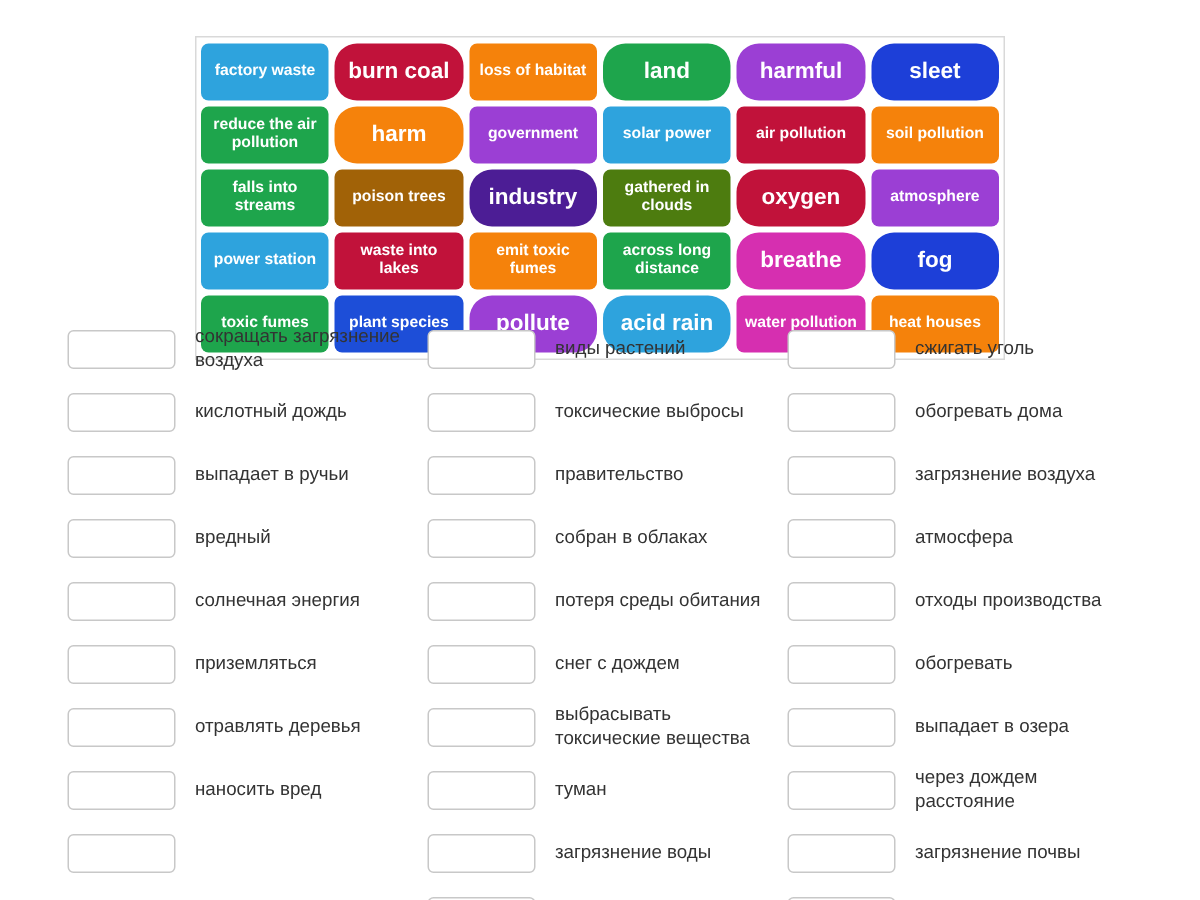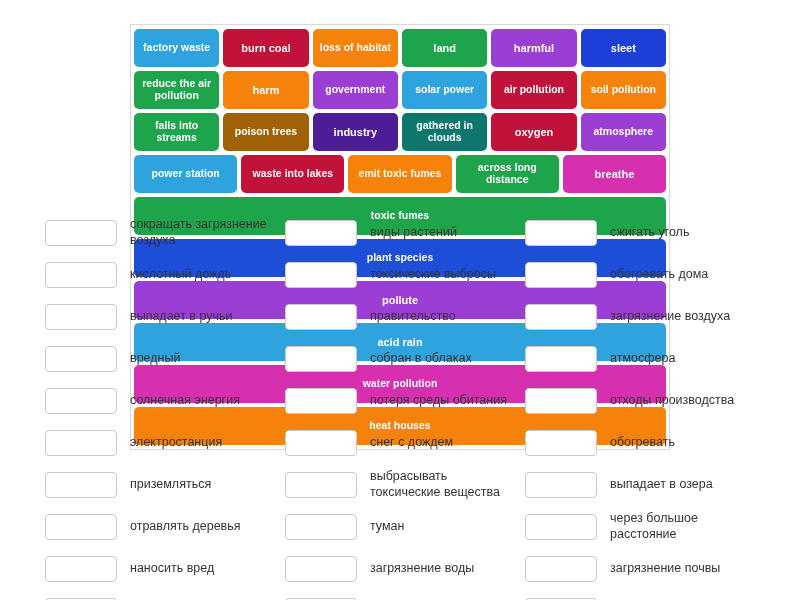--- a/index.html
+++ b/index.html
@@ -29,41 +29,41 @@
     box-sizing: border-box;
     border: 1px solid #d9d9d9;
     background: #ffffff;
     padding: 4px 3px;
   }
   .tile-row {
     display: flex;
     gap: 4px;
     margin-bottom: 4px;
   }
-  .tile-row:last-child { margin-bottom: 0; flex-direction: column; }
+  .tile-row:last-child { margin-bottom: 0; }
 
   .tile {
     flex: 1 1 0;
     height: 38px;
     border-radius: 5px;
     color: #ffffff;
     font-weight: bold;
     font-size: 13px;
     line-height: 1.1;
     display: flex;
     align-items: center;
     justify-content: center;
     text-align: center;
     padding: 16px 3px;
     box-sizing: border-box;
     cursor: pointer;
     user-select: none;
   }
   .tile.small { font-size: 10.5px; }
-  .tile.big   { font-size: 11px; }
+  .tile.big   { font-size: 15px; border-radius: 15px; }
 
   
   #answers {
     position: absolute;
     left: 45px;
     top: 212px;
     width: 720px;
     display: flex;
     gap: 0px;
   }
@@ -118,31 +118,32 @@
       <div class="tile small" style="background:#9b3fd4">government</div>
       <div class="tile small" style="background:#2ea3dd">solar power</div>
       <div class="tile small" style="background:#c1123a">air pollution</div>
       <div class="tile small" style="background:#f5820b">soil pollution</div>
     </div>
 
     <div class="tile-row">
       <div class="tile small" style="background:#1ea54c">falls into streams</div>
       <div class="tile small" style="background:#a16207">poison trees</div>
       <div class="tile big" style="background:#4c1d95">industry</div>
-      <div class="tile small" style="background:#0f766e">gathered in clouds</div>
+      <div class="tile small" style="background:#4d7c0f">gathered in clouds</div>
       <div class="tile big" style="background:#c1123a">oxygen</div>
       <div class="tile small" style="background:#9b3fd4">atmosphere</div>
     </div>
 
     <div class="tile-row">
       <div class="tile small" style="background:#2ea3dd">power station</div>
       <div class="tile small" style="background:#c1123a">waste into lakes</div>
       <div class="tile small" style="background:#f5820b">emit toxic fumes</div>
       <div class="tile small" style="background:#1ea54c">across long distance</div>
       <div class="tile big" style="background:#d62fb0">breathe</div>
+      <div class="tile big" style="background:#1d3fd8">fog</div>
     </div>
 
     <div class="tile-row">
       <div class="tile small" style="background:#1ea54c">toxic fumes</div>
       <div class="tile small" style="background:#1d4ed8">plant species</div>
       <div class="tile big" style="background:#9b3fd4">pollute</div>
       <div class="tile big" style="background:#2ea3dd">acid rain</div>
       <div class="tile small" style="background:#d62fb0">water pollution</div>
       <div class="tile small" style="background:#f5820b">heat houses</div>
     </div>
@@ -166,24 +167,20 @@
       <div class="answer-row">
         <div class="drop-box"></div>
         <div class="answer-label">вредный</div>
       </div>
       <div class="answer-row">
         <div class="drop-box"></div>
         <div class="answer-label">солнечная энергия</div>
       </div>
       <div class="answer-row">
         <div class="drop-box"></div>
-        <div class="answer-label">электростанция</div>
-      </div>
-      <div class="answer-row">
-        <div class="drop-box"></div>
         <div class="answer-label">приземляться</div>
       </div>
       <div class="answer-row">
         <div class="drop-box"></div>
         <div class="answer-label">отравлять деревья</div>
       </div>
       <div class="answer-row">
         <div class="drop-box"></div>
         <div class="answer-label">наносить вред</div>
       </div>
@@ -260,21 +257,21 @@
       <div class="answer-row">
         <div class="drop-box"></div>
         <div class="answer-label">обогревать</div>
       </div>
       <div class="answer-row">
         <div class="drop-box"></div>
         <div class="answer-label">выпадает в озера</div>
       </div>
       <div class="answer-row">
         <div class="drop-box"></div>
-        <div class="answer-label">через большое расстояние</div>
+        <div class="answer-label">через дождем расстояние</div>
       </div>
       <div class="answer-row">
         <div class="drop-box"></div>
         <div class="answer-label">загрязнение почвы</div>
       </div>
       <div class="answer-row">
         <div class="drop-box"></div>
 
       </div>
     </div>

